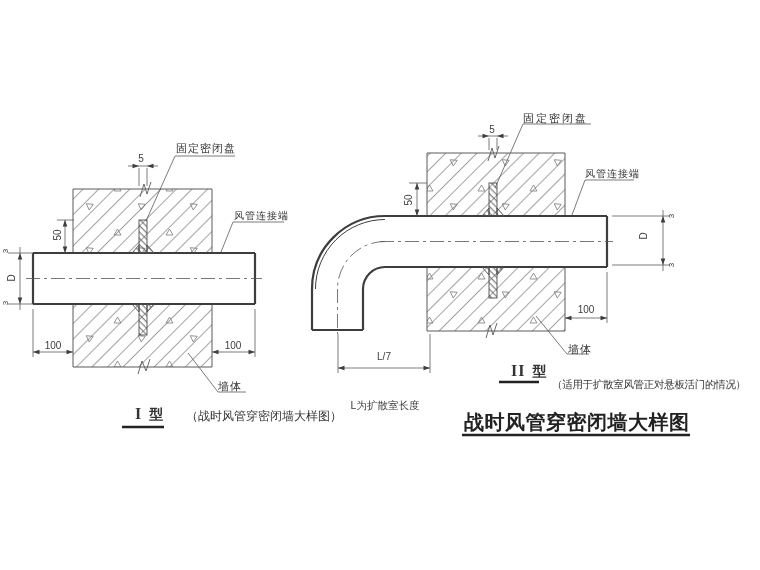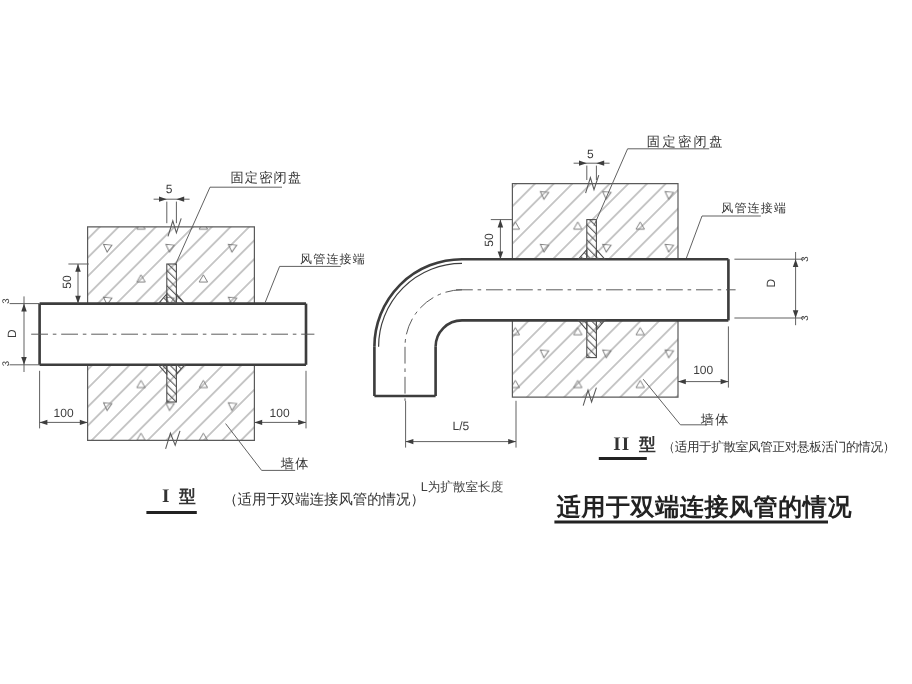--- a/index.html
+++ b/index.html
@@ -1,20 +1,20 @@
 <!DOCTYPE html>
 <html><head>
 <meta charset="utf-8">
 <style>
   html,body{margin:0;padding:0;background:#fff;}
   #stage{position:relative;width:760px;height:570px;background:#fff;overflow:hidden;
          font-family:"Liberation Sans",sans-serif;color:#333;}
   #stage svg{position:absolute;left:0;top:0;}
   .txt{position:absolute;white-space:nowrap;color:#333;}
-  .lbl{font-size:11px;letter-spacing:1px;margin-left:16px;}
+  .lbl{font-size:11px;letter-spacing:1px;}
   .dim{font-size:10px;color:#3d3d3d;}
   .dim-s{font-size:8px;color:#3d3d3d;}
   .ctr{transform:translate(-50%,-50%);}
   .rot{transform:translate(-50%,-50%) rotate(-90deg);}
   .numeral{font-family:"Liberation Serif",serif;font-size:16px;font-weight:bold;letter-spacing:1px;}
   .typeword{font-size:14px;font-weight:bold;margin-left:7px;}
   .note{font-size:12px;letter-spacing:0;}
   .note-sm{font-size:10.5px;letter-spacing:-0.3px;}
   .title{font-size:20px;font-weight:600;letter-spacing:0.5px;color:#222;}
 </style>
@@ -221,35 +221,35 @@
   <div class="txt dim rot" style="left:57px;top:235px;">50</div>
   <div class="txt dim rot" style="left:11px;top:278px;">D</div>
   <div class="txt dim-s rot" style="left:5px;top:251px;">3</div>
   <div class="txt dim-s rot" style="left:5px;top:303px;">3</div>
   <div class="txt dim ctr" style="left:53px;top:345px;">100</div>
   <div class="txt dim ctr" style="left:233px;top:345px;">100</div>
 
   <div class="txt" style="left:135px;top:405px;">
     <span class="numeral">I</span><span class="typeword">型</span>
   </div>
-  <div class="txt note" style="left:186px;top:408px;">（适用于双端连接风管的情况）</div>
+  <div class="txt note" style="left:186px;top:408px;">（战时风管穿密闭墙大样图）</div>
 
   <div class="txt lbl" style="left:523px;top:111px;letter-spacing:2px;">固定密闭盘</div>
   <div class="txt lbl" style="left:585px;top:167px;font-size:10px;">风管连接端</div>
   <div class="txt lbl" style="left:568px;top:342px;">墙体</div>
 
   <div class="txt dim ctr" style="left:492px;top:129px;">5</div>
   <div class="txt dim rot" style="left:408px;top:200px;">50</div>
   <div class="txt dim rot" style="left:643px;top:236px;">D</div>
   <div class="txt dim-s rot" style="left:671px;top:216px;">3</div>
   <div class="txt dim-s rot" style="left:671px;top:265px;">3</div>
   <div class="txt dim ctr" style="left:586px;top:309px;">100</div>
-  <div class="txt dim ctr" style="left:384px;top:356px;">L/5</div>
+  <div class="txt dim ctr" style="left:384px;top:356px;">L/7</div>
   <div class="txt dim ctr" style="left:385px;top:383px;font-size:10.5px;margin-top:23px;">L为扩散室长度</div>
 
   <div class="txt" style="left:511px;top:362px;">
     <span class="numeral">II</span><span class="typeword">型</span>
   </div>
-  <div class="txt note-sm" style="left:552px;top:366px;">（适用于扩散室风管正对悬板活门的情况）</div>
-
-  <div class="txt title" style="left:464px;top:409px;">适用于双端连接风管的情况</div>
+  <div class="txt note-sm" style="left:552px;top:378px;">（适用于扩散室风管正对悬板活门的情况）</div>
+
+  <div class="txt title" style="left:464px;top:409px;">战时风管穿密闭墙大样图</div>
 
 </div>
 
 </body></html>

